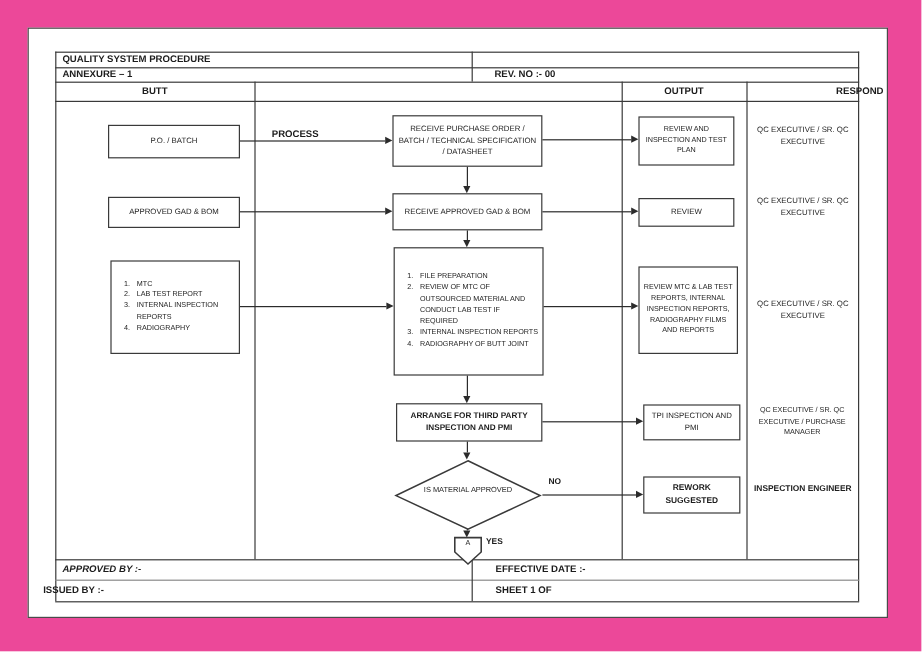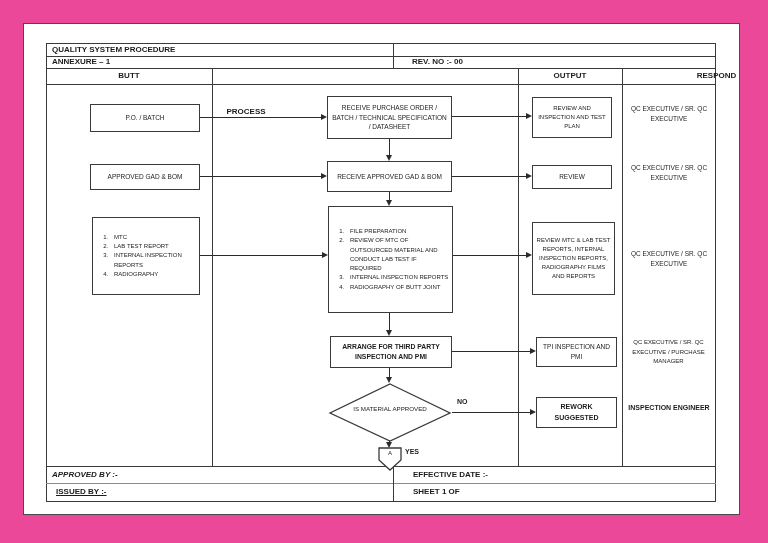--- a/index.html
+++ b/index.html
@@ -115,15 +115,15 @@
   <div class="v-arrow" style="left:389px;top:441px;height:1px;"></div>
 
   <svg style="left:378px;top:447px;" width="24" height="24" viewBox="0 0 24 24">
     <polygon points="1,1 23,1 23,13 12,23 1,13" fill="#ffffff" stroke="#3a3a3a" stroke-width="1.3"></polygon>
   </svg>
   <div class="t ctr" style="left:378px;top:450px;width:24px;font-size:6px;">A</div>
   <div class="t b" style="left:405px;top:448px;font-size:7px;">YES</div>
 
   <div class="t b" style="left:52px;top:470px;font-size:8px;font-style:italic;">APPROVED BY :-</div>
   <div class="t b" style="left:413px;top:470px;font-size:8px;">EFFECTIVE DATE :-</div>
-  <div class="t b" style="left:56px;top:487px;font-size:8px;text-decoration:underline;">ISSUED BY :-</div>
+  <div class="t b" style="left:36px;top:487px;font-size:8px;">ISSUED BY :-</div>
   <div class="t b" style="left:413px;top:487px;font-size:8px;">SHEET 1 OF</div>
 </div>
 
 </body></html>

